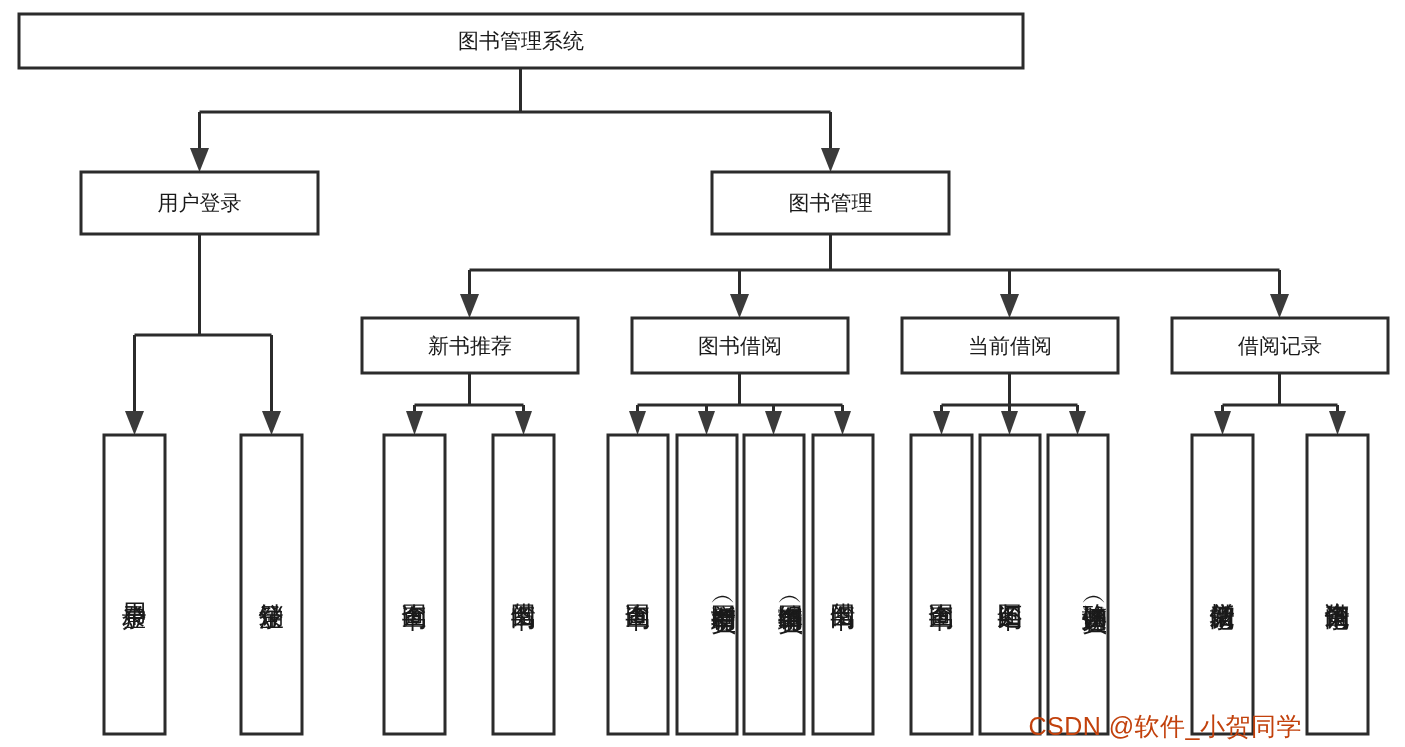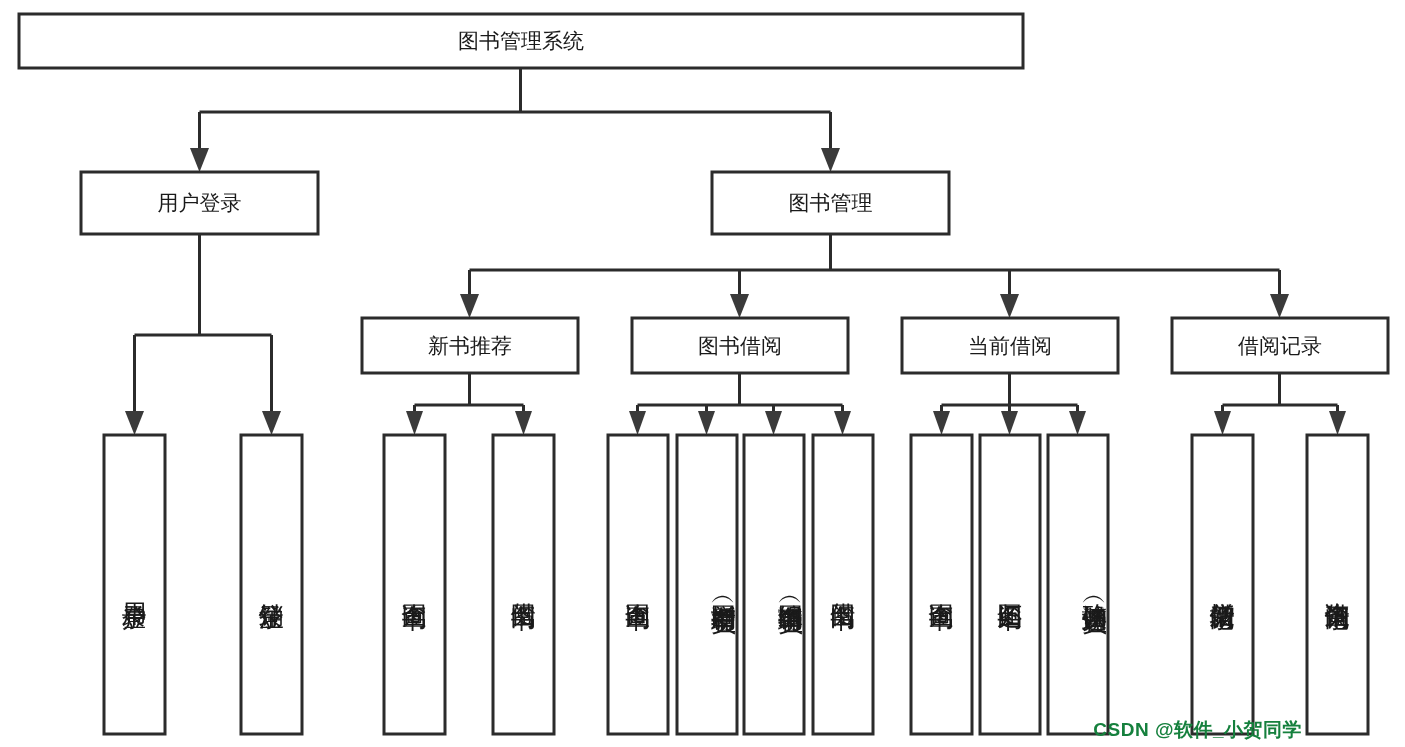--- a/index.html
+++ b/index.html
@@ -64,25 +64,24 @@
     justify-content: center;
     white-space: nowrap;
     pointer-events: none;
     user-select: none;
   }
   .watermark {
     position: absolute;
     right: 10px;
     bottom: 4px;
     font-family: "Liberation Sans", "DejaVu Sans", sans-serif;
-    font-size: 19px;
-    color: #15803d;
+    font-size: 25px;
+    color: #c2410c;
     letter-spacing: 0.5px;
     white-space: nowrap;
-    font-weight: bold;
   }
 </style>
 </head>
 <body>
 
 <div id="diagram-root">
 
   <svg id="flow-svg" viewBox="0 0 1405 747">
 
     <g>

